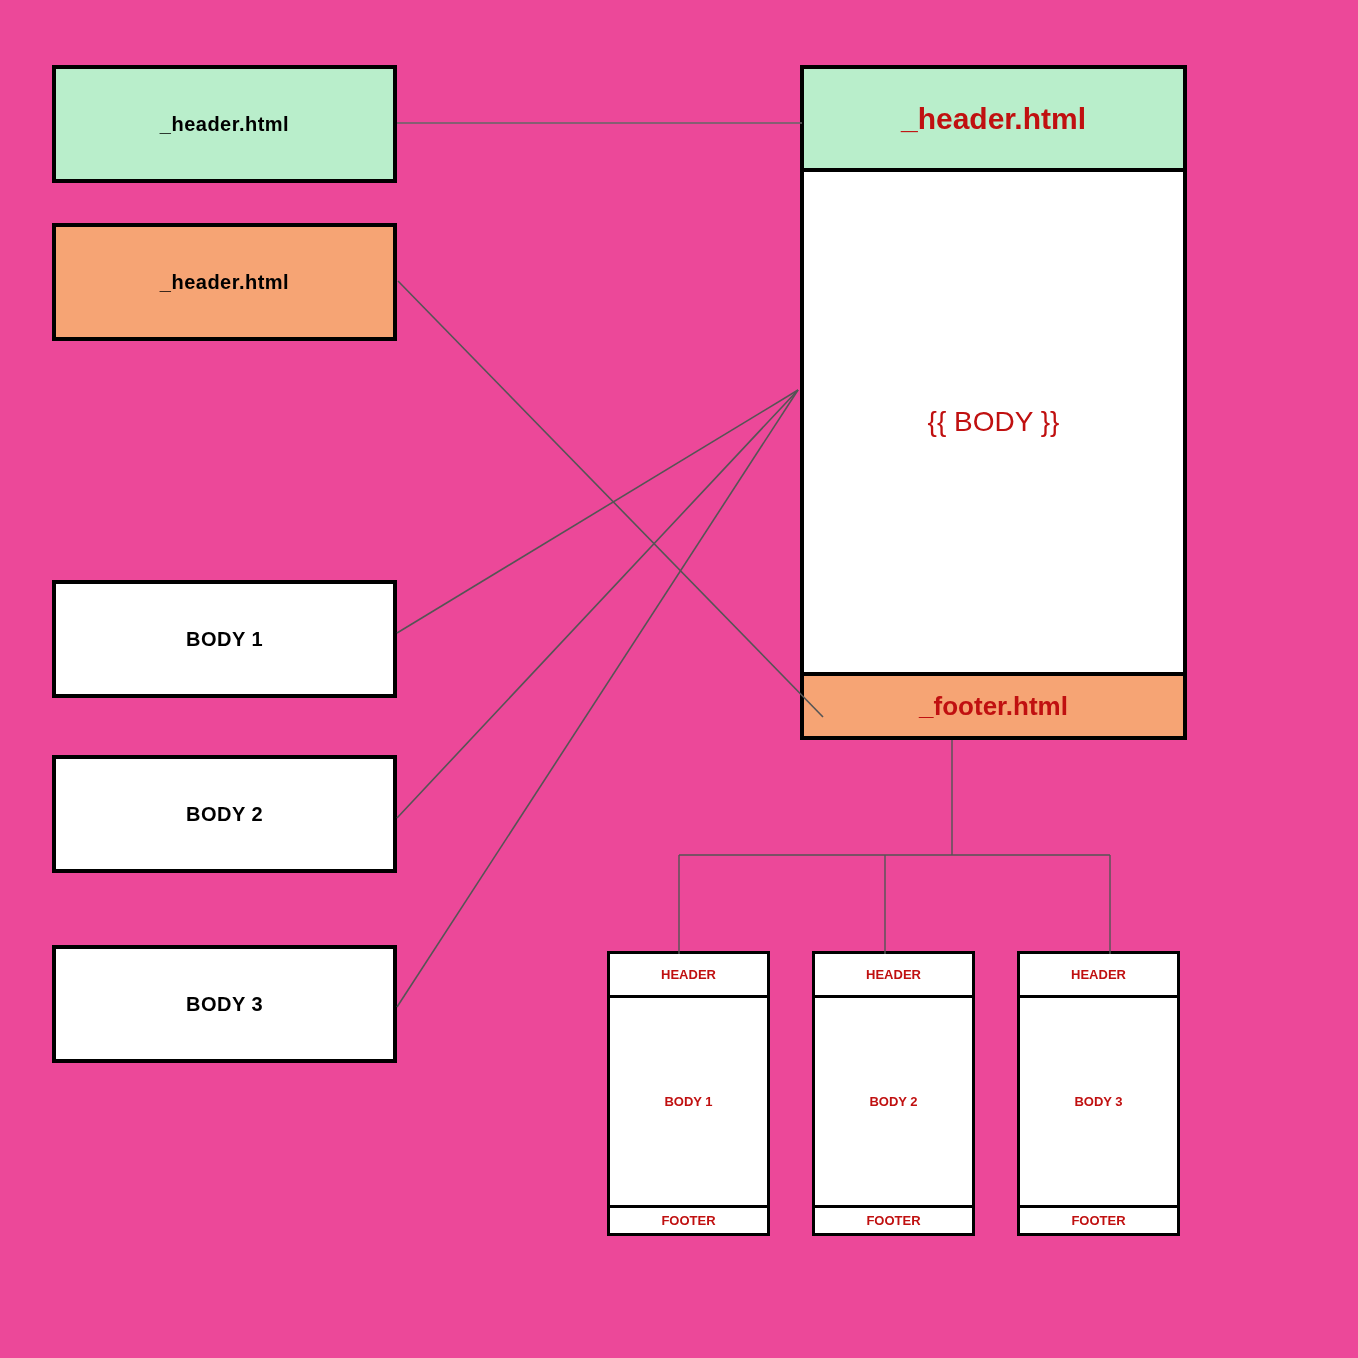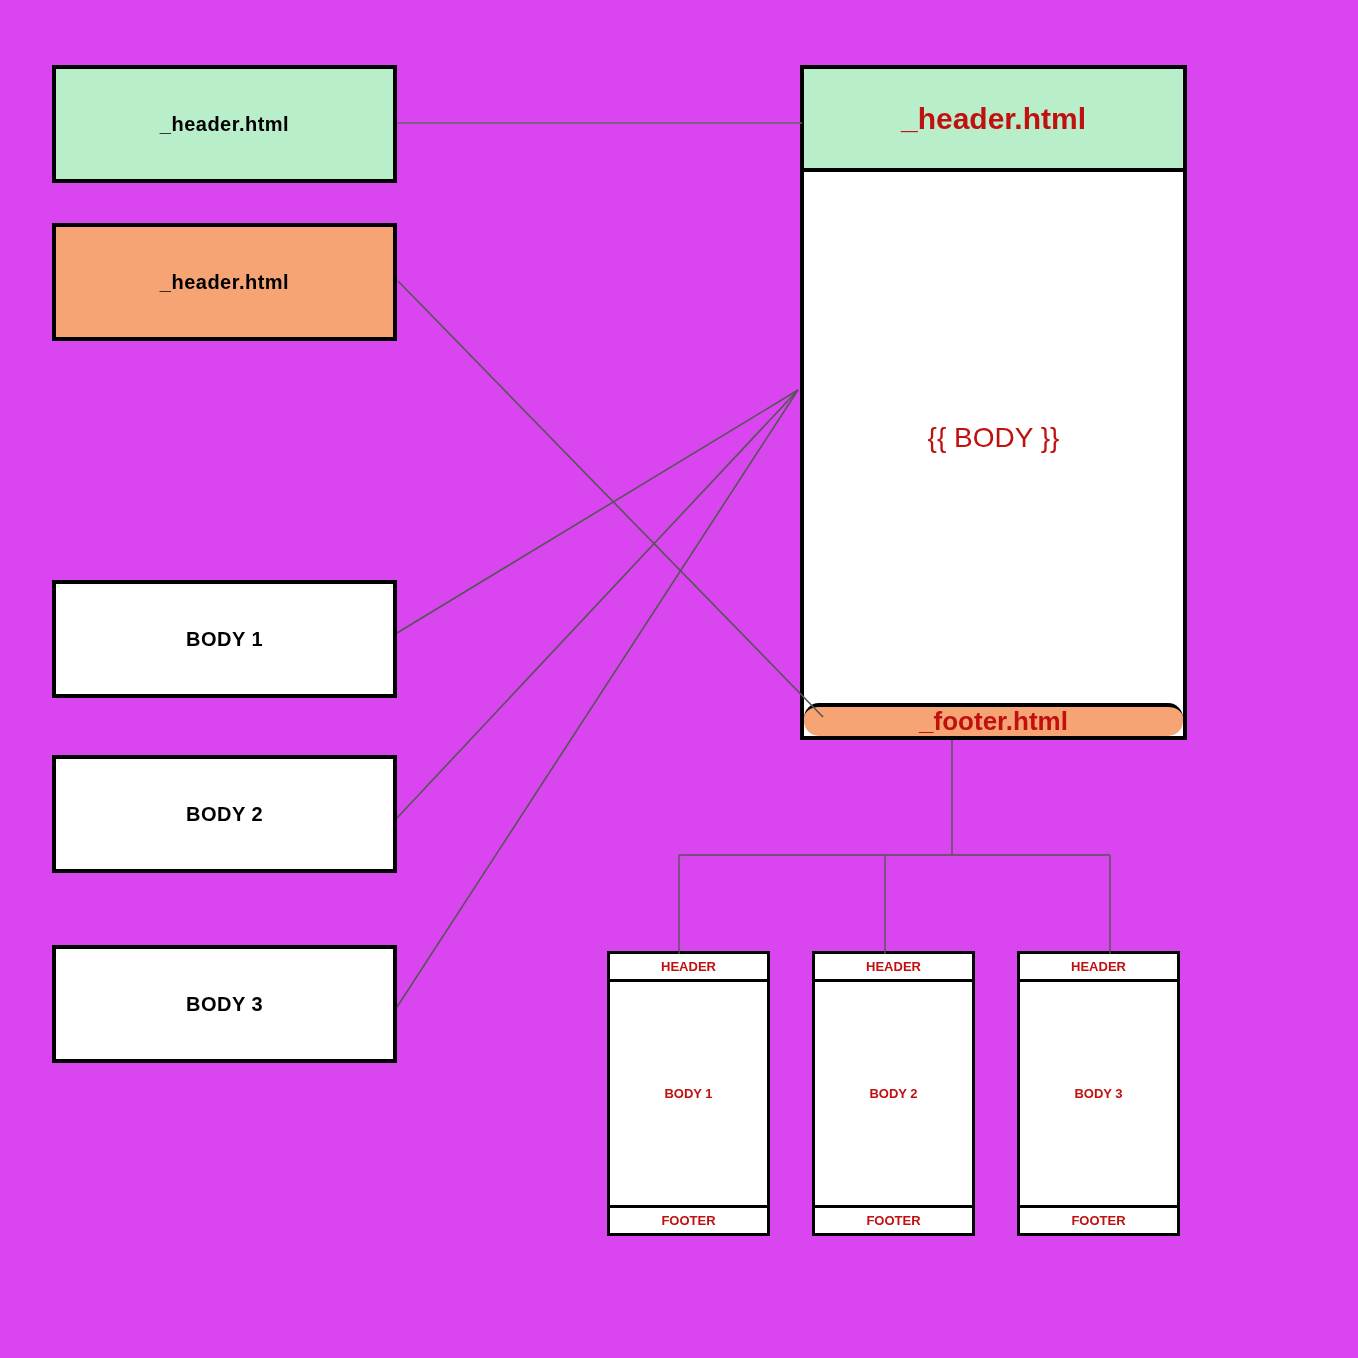--- a/index.html
+++ b/index.html
@@ -1,19 +1,19 @@
 <!DOCTYPE html>
 <html style="--green: #B9EECB; --orange: #F6A474; --red: #C01010; --line: #555555; --border: #000000;"><head>
 <meta charset="utf-8">
 <style>
   html,body{margin:0;padding:0;background:#fff;}
   .canvas{
     position:relative;
     width:1358px;height:1358px;
-    background:#d946ef;
+    background:#ec4899;
     font-family:"Liberation Sans", sans-serif;
     overflow:hidden;
   }
   .connectors{
     position:absolute;left:0;top:0;
     pointer-events:none;
     z-index:2;
   }
   .box{
     position:absolute;
@@ -40,36 +40,36 @@
   .template .slot{
     display:flex;align-items:center;justify-content:center;
     box-sizing:border-box;
   }
   .template .hdr{
     height:103px;border-bottom:4px solid #000;
     font-weight:bold;font-size:30px;
   }
   .template .bdy{flex:1;font-weight:normal;font-size:28px;}
   .template .ftr{
-    height:33px;border-top:4px solid #000;
-    font-weight:bold;font-size:26px;border-radius:15px;
+    height:64px;border-top:4px solid #000;
+    font-weight:bold;font-size:26px;
   }
 
   
   .page{
     top:951px;width:163px;height:285px;
     border:3px solid #000;
     flex-direction:column;align-items:stretch;justify-content:flex-start;
   }
   .page .slot{
     display:flex;align-items:center;justify-content:center;
     box-sizing:border-box;
     font-weight:bold;font-size:13px;
   }
-  .page .hdr{height:28px;border-bottom:3px solid #000;}
+  .page .hdr{height:44px;border-bottom:3px solid #000;}
   .page .bdy{flex:1;}
   .page .ftr{height:28px;border-top:3px solid #000;}
 </style>
 </head>
 <body>
 
 <div class="canvas">
 
   <svg class="connectors" width="1358" height="1358" viewBox="0 0 1358 1358">
 

